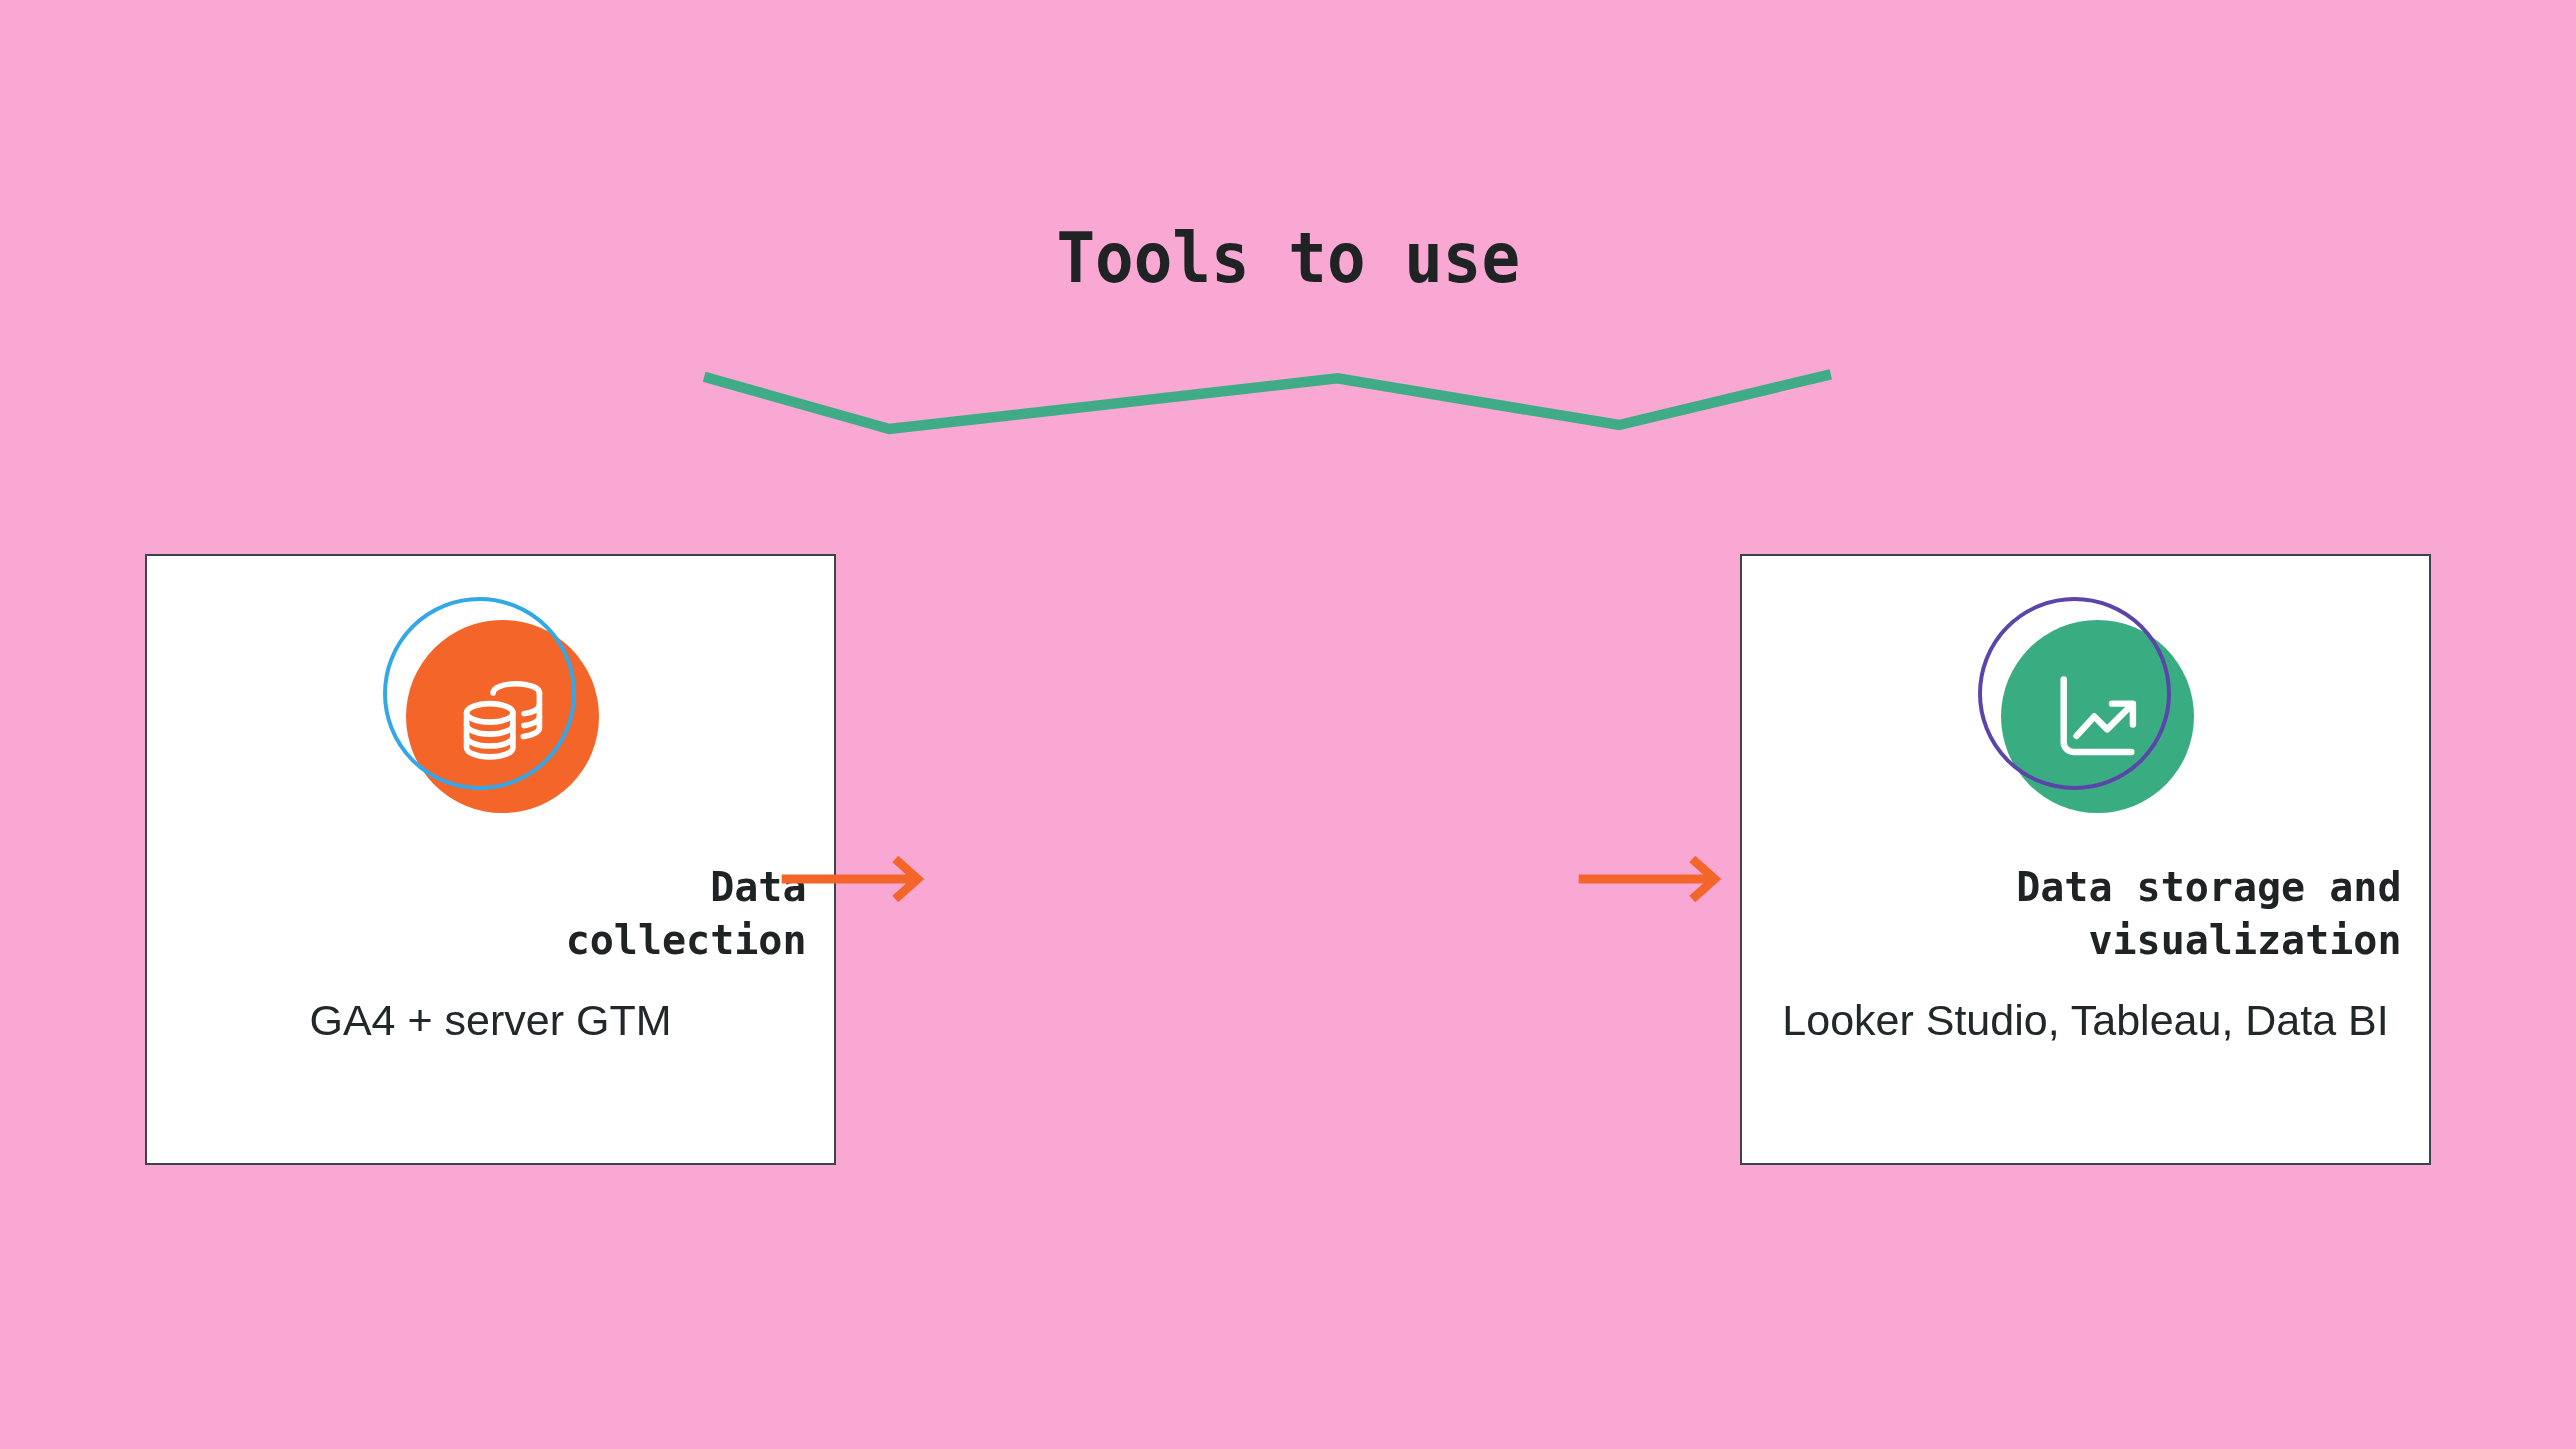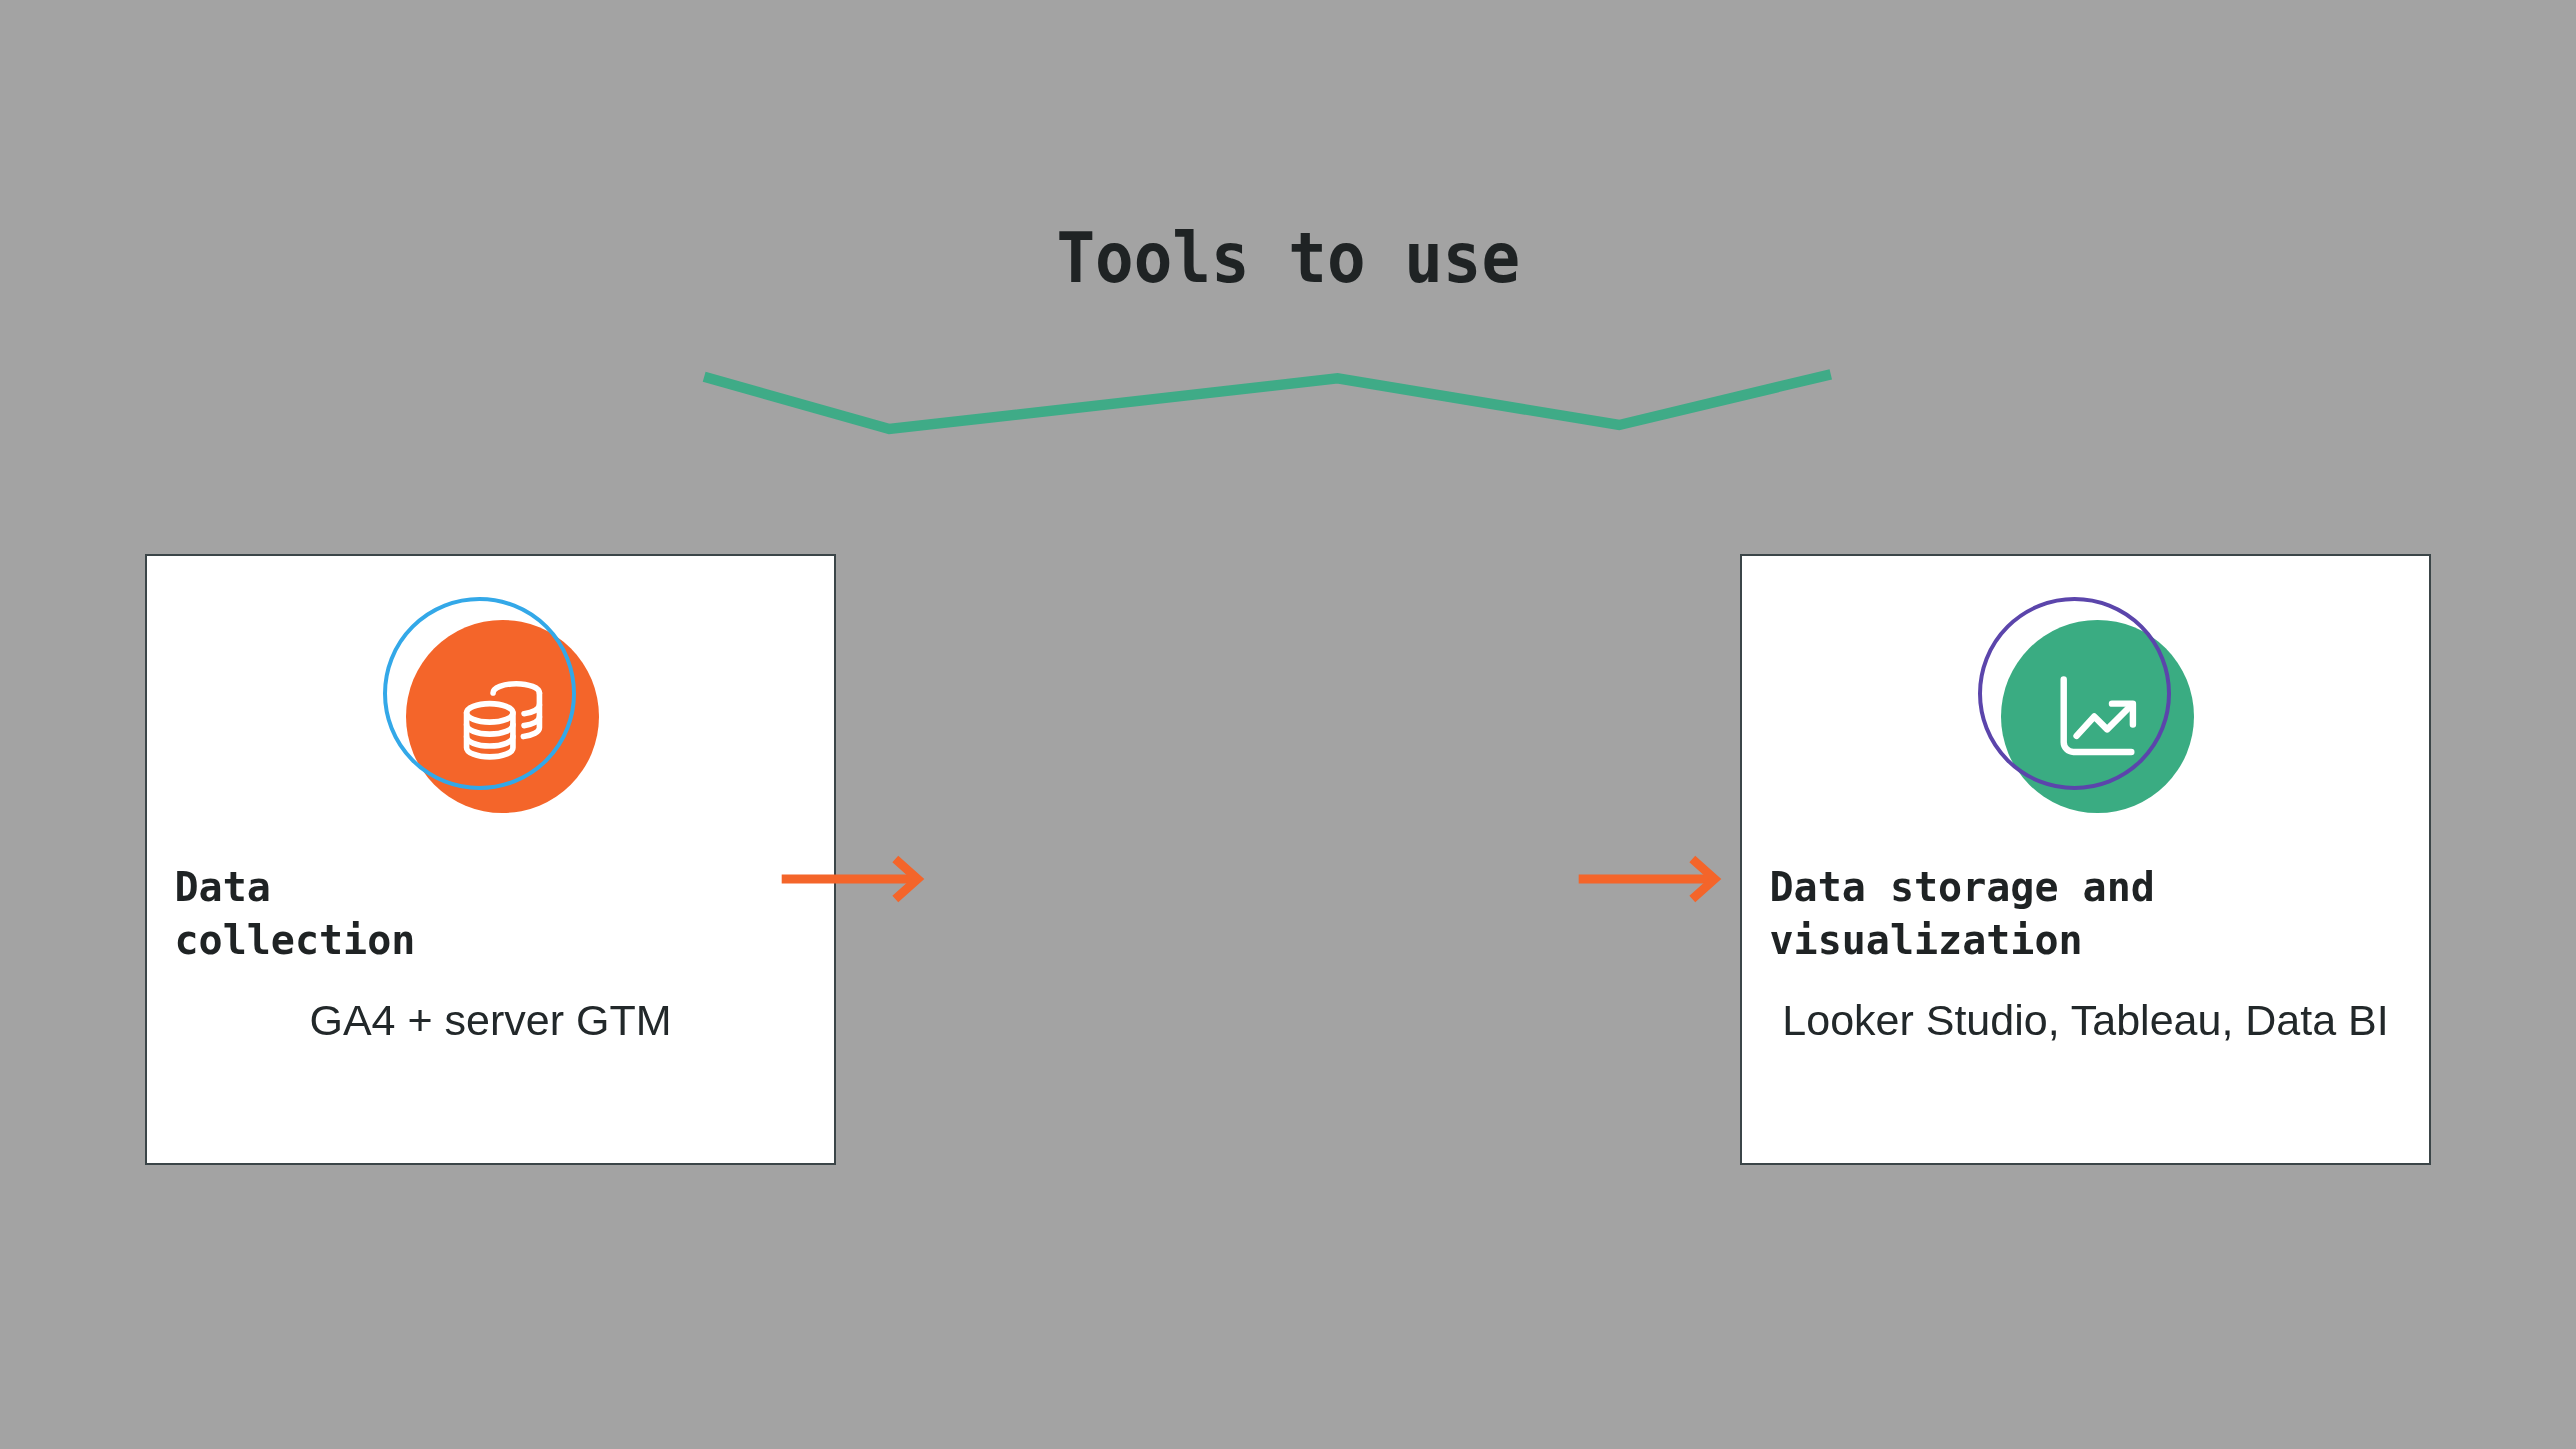--- a/index.html
+++ b/index.html
@@ -110,21 +110,21 @@
     display: flex;
     align-items: center;
     justify-content: center;
   }
   .badge-glyph svg { display: block; }
 
   
   .card-title {
     margin-top: 43px;
     width: 92%;
-    text-align: left;
+    text-align: right;
     font-family: "DejaVu Sans Mono", "Liberation Mono", monospace;
     font-weight: 700;
     font-size: 40px;
     line-height: 1.32;
     color: #1f2324;
     letter-spacing: 0px;
     white-space: pre-line;
   }
   .card-sub {
     margin-top: 27px;
@@ -144,21 +144,21 @@
     width: 153px;
     height: 72px;
     pointer-events: none;
   }
   .connector.a1 { left: 778px; }
   .connector.a2 { left: 1575px; }
 </style>
 </head>
 <body style="background: rgb(235, 255, 250);">
 
-<div class="slide" style="background: #a3a3a3;">
+<div class="slide" style="background: #f9a8d4;">
 
   <div class="title-wrap">
     <div class="slide-title">Tools to use</div>
   </div>
 
   <svg class="zigzag" viewBox="0 0 1480 140">
     <polyline id="zigzag-path" points="35,38 265,103 822,40 1172,98 1435,35" fill="none" stroke="#3fab87" stroke-width="13" stroke-linejoin="miter" stroke-linecap="butt"></polyline>
   </svg>
 
   <div class="cards">

